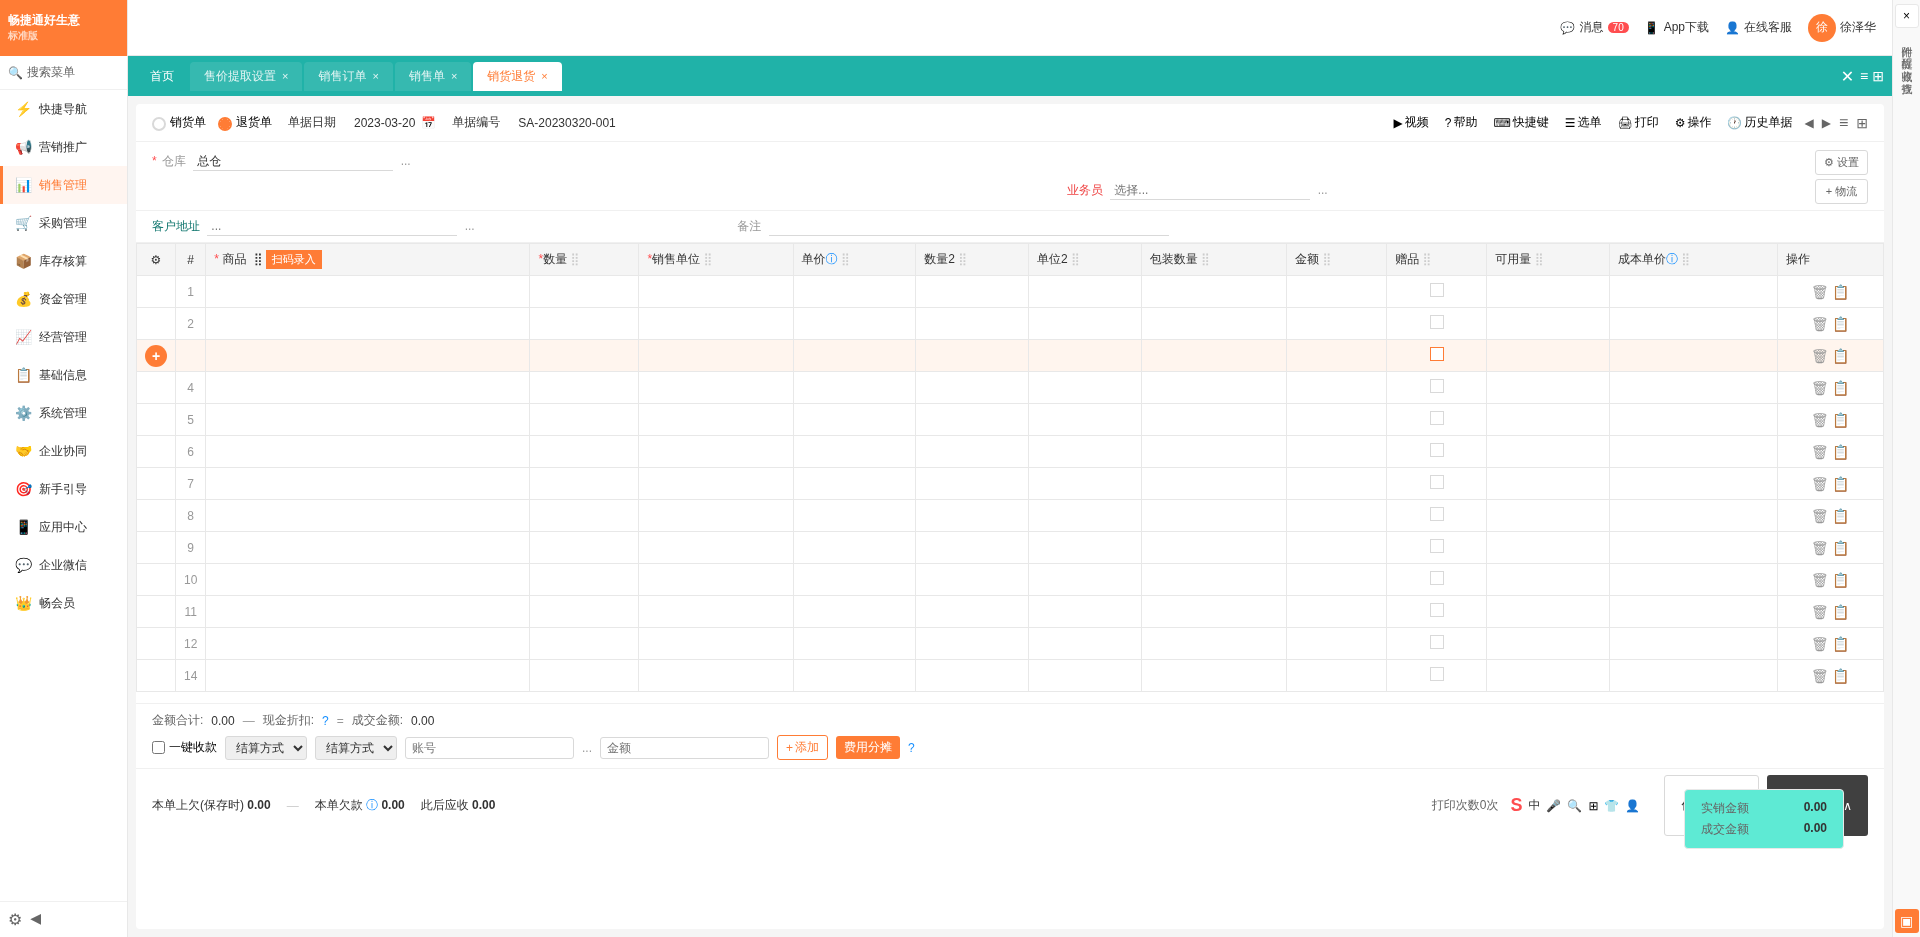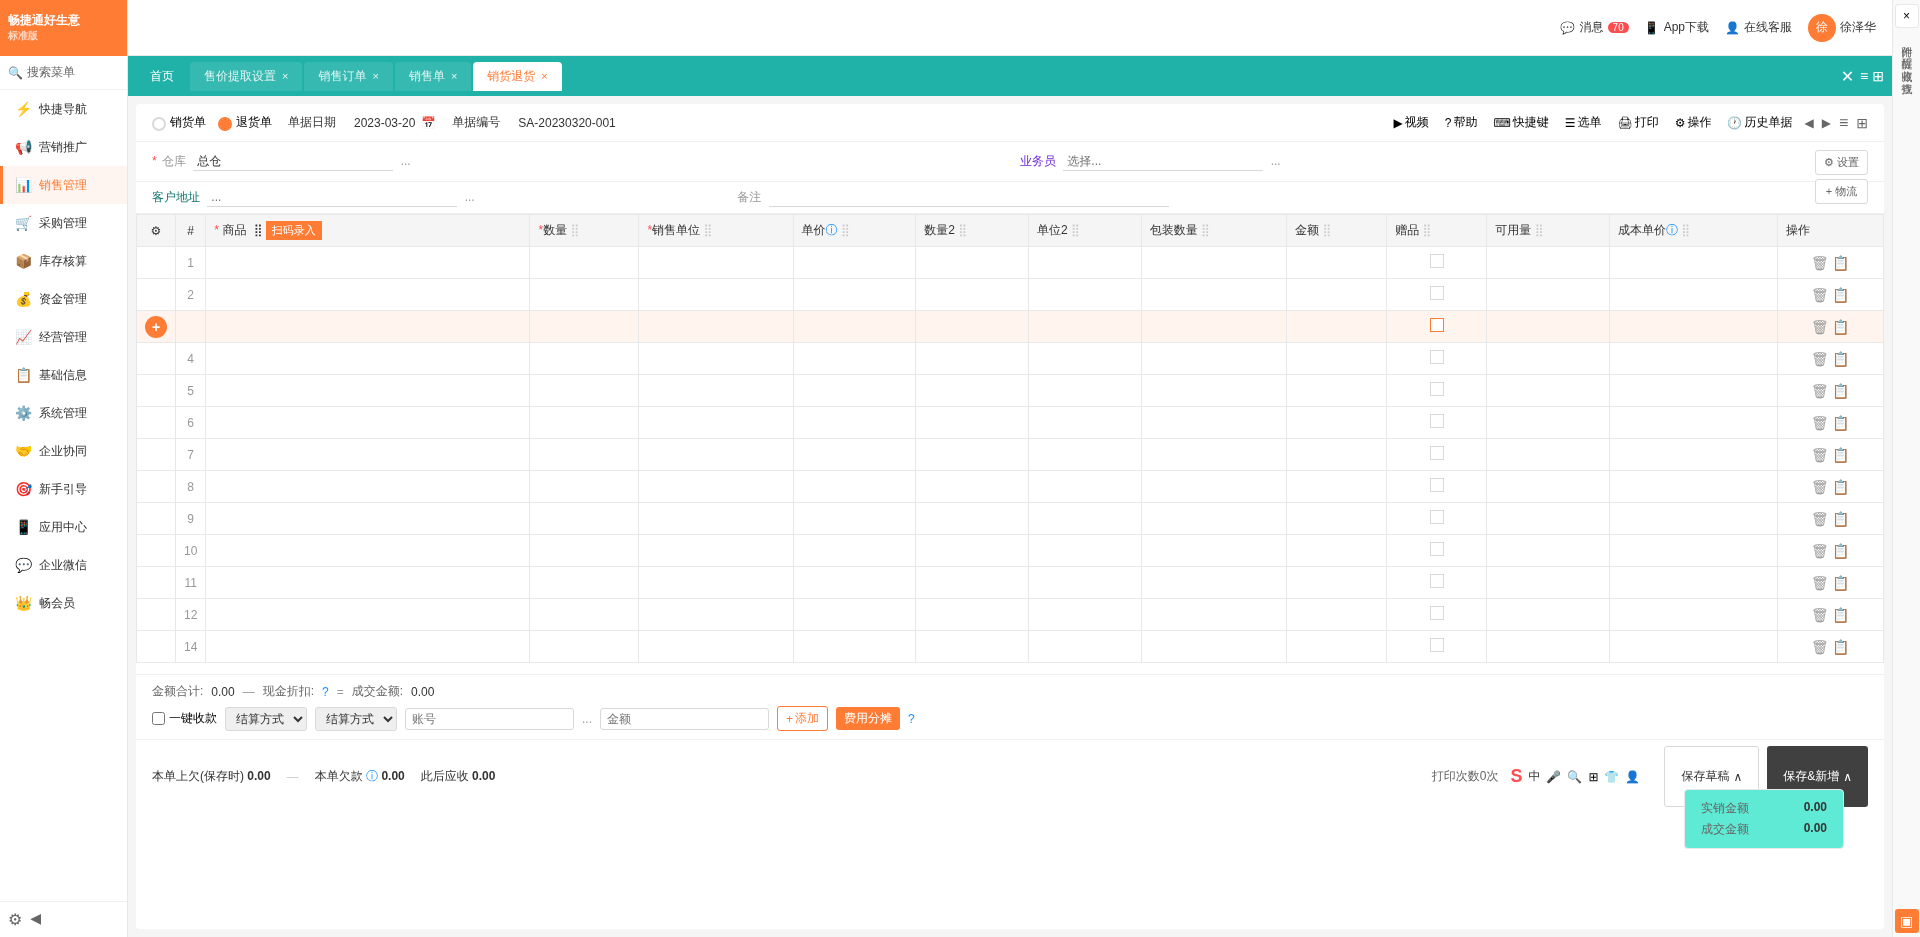--- a/index.html
+++ b/index.html
@@ -289,22 +289,22 @@
       </div>
 
       <div style="padding:10px 16px;border-bottom:1px solid #f0f0f0;display:flex;gap:20px;position:relative;">
         <div style="flex:1;">
           <span style="color:#ff4d4f;margin-right:2px;">*</span>
           <span style="color:#999;">仓库</span>
           <input type="text" class="field-input" style="width: 200px; margin-left: 4px;" value="总仓">
           <span style="color:#999;margin-left:4px;cursor:pointer;">...</span>
         </div>
         <div style="flex:1;">
-          <span style="color:#6d28d9;">业务员</span>
-          <input type="text" class="field-input" style="width: 200px; margin-left: 4px;" placeholder="选择...">
+          <span style="color:#ef4444;margin-left:47px;">业务员</span>
+          <input type="text" class="field-input" style="width: 200px; margin-left: 4px; margin-top: 29px;" placeholder="选择...">
           <span style="color:#999;margin-left:4px;cursor:pointer;">...</span>
         </div>
         <div style="position:absolute;right:16px;top:8px;display:flex;flex-direction:column;gap:4px;">
           <button class="btn-setting">⚙ 设置</button>
           <button class="btn-logistics">+ 物流</button>
         </div>
       </div>
       <div style="padding:6px 16px;border-bottom:1px solid #f0f0f0;display:flex;gap:20px;">
         <div style="flex:1;">
           <span style="color:#0f766e;margin-top:26px;">客户地址</span>

